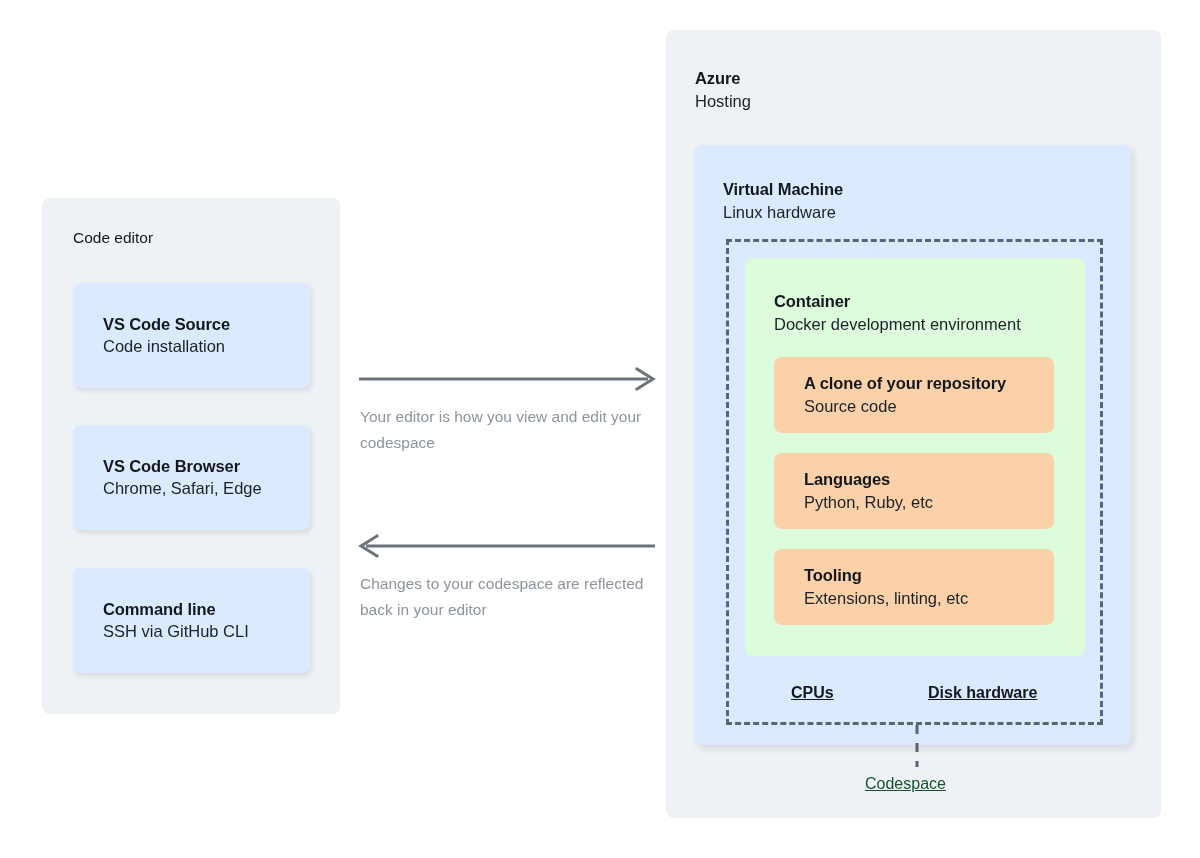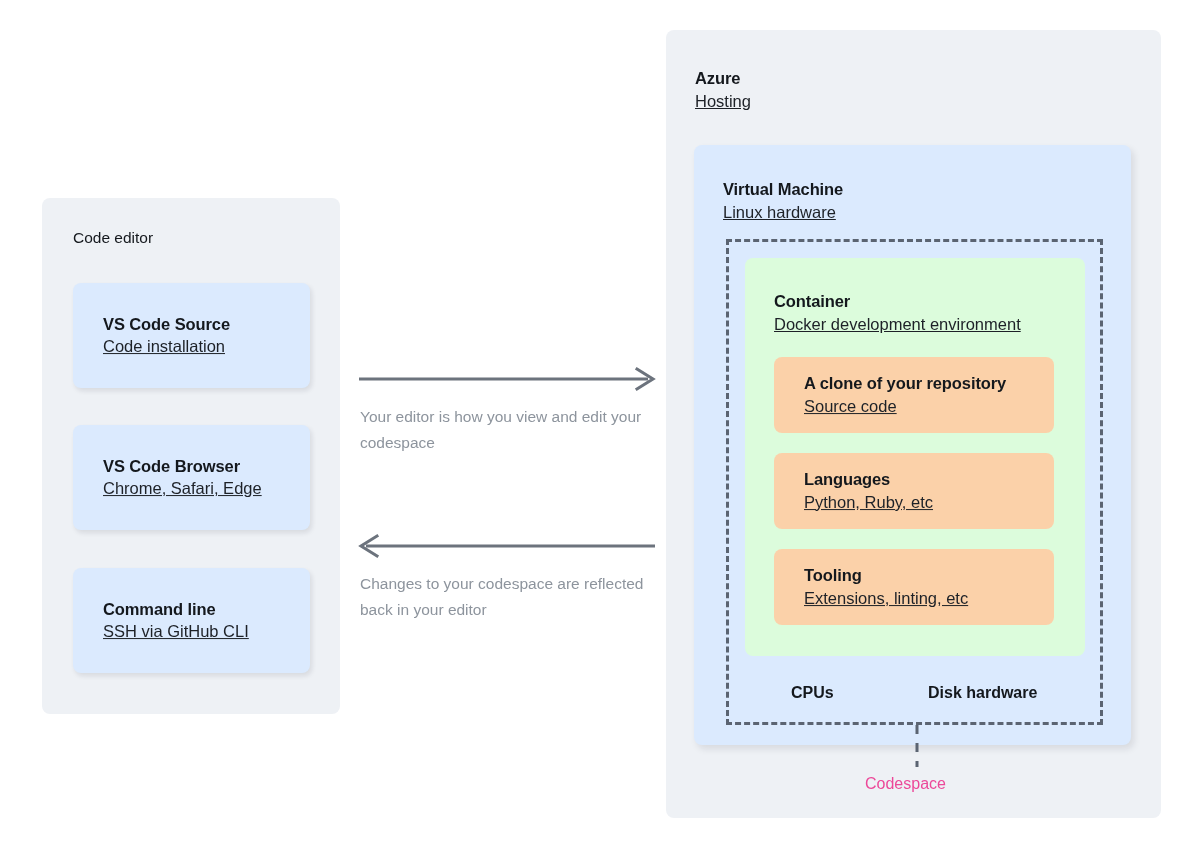--- a/index.html
+++ b/index.html
@@ -53,21 +53,20 @@
     margin: 0;
     white-space: nowrap;
   }
   .t-sub {
     font-size: 16.5px;
     font-weight: 400;
     color: #1d2127;
     line-height: 1.34;
     margin: 0;
     white-space: nowrap;
-    text-decoration: underline;
   }
   .t-group-title {
     position: absolute;
     font-size: 15.5px;
     font-weight: 400;
     color: #14181d;
     white-space: nowrap;
   }
   .card-text {
     position: absolute;
@@ -85,27 +84,29 @@
     color: #8d949d;
     line-height: 1.68;
     width: 300px;
   }
   .inline-label {
     position: absolute;
     font-size: 16px;
     font-weight: 700;
     color: #14181d;
     white-space: nowrap;
+    text-decoration: underline;
   }
   .leader-label {
     position: absolute;
     font-size: 16px;
     font-weight: 400;
-    color: #ec4899;
-    white-space: nowrap;
+    color: #14532d;
+    white-space: nowrap;
+    text-decoration: underline;
   }
 
   
   .arrow-svg { position: absolute; overflow: visible; }
   .leader-svg { position: absolute; overflow: visible; }
 </style>
 </head>
 <body>
 
 <div id="canvas">

